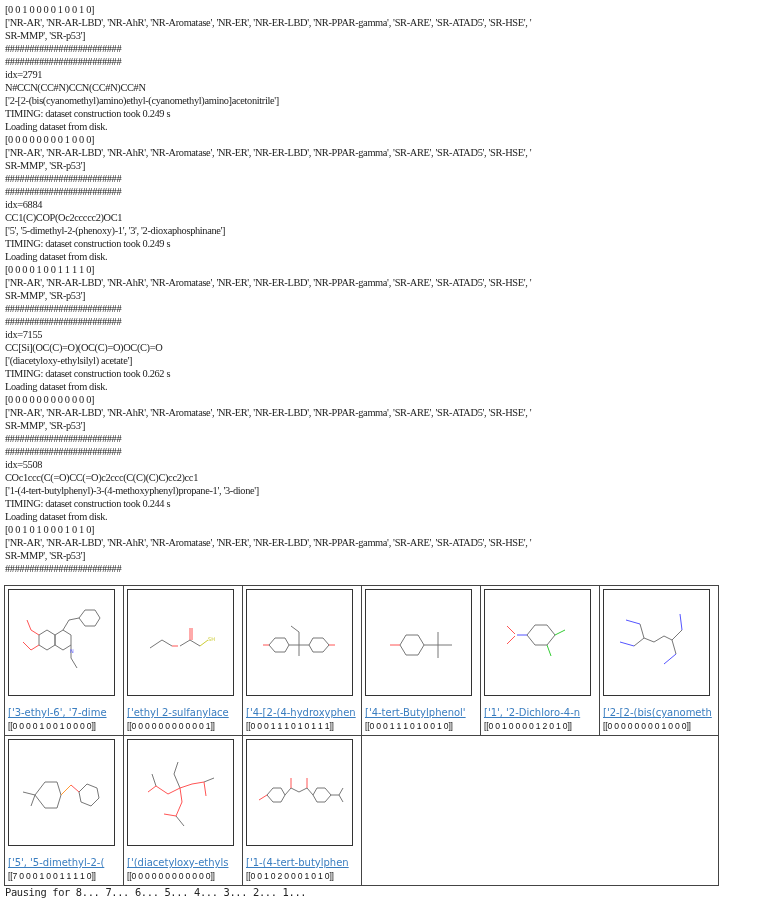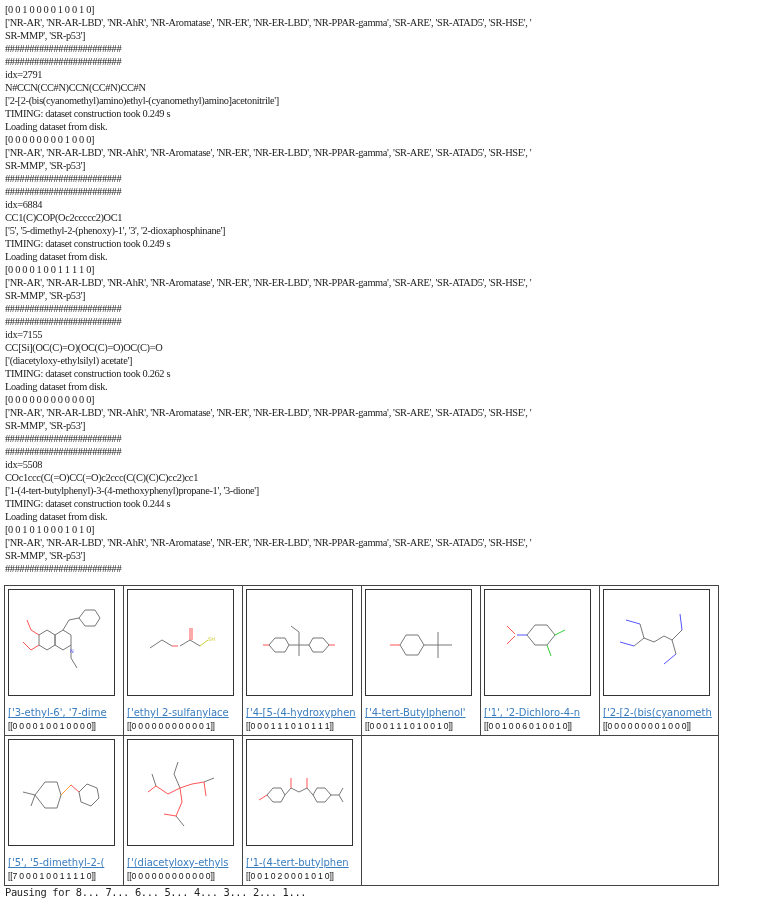--- a/index.html
+++ b/index.html
@@ -135,21 +135,21 @@
             <line x1="52" y1="55" x2="52" y2="42"></line>
                 <line x1="52" y1="42" x2="44" y2="36"></line>
             <line x1="52" y1="55" x2="52" y2="66"></line>
           </g>
           <g stroke="#ff5555" stroke-width="1">
                 <line x1="22" y1="55" x2="16" y2="55"></line>
                 <line x1="82" y1="55" x2="88" y2="55"></line>
               </g>
         </svg>
       </div>
-      <a class="mol-name">['4-[5-(4-hydroxyphen</a>
+      <a class="mol-name">['4-[2-(4-hydroxyphen</a>
       <span class="mol-labels">[[0 0 0 1 1 1 0 1 0 1 1 1]]</span>
     </td>
     <td>
       <div class="mol-box">
         <svg viewBox="0 0 105 105">
           <g stroke="#777" stroke-width="1" fill="none">
             <polygon points="34,55 40,45 52,45 58,55 52,65 40,65"></polygon>
             <line x1="58" y1="55" x2="72" y2="55"></line>
             <line x1="72" y1="55" x2="86" y2="55"></line>
                 <line x1="72" y1="55" x2="72" y2="42"></line>
@@ -176,21 +176,21 @@
                 <line x1="30" y1="44" x2="22" y2="36"></line>
                 <line x1="30" y1="46" x2="22" y2="54"></line>
               </g>
           <g stroke="#33cc33" stroke-width="1">
                 <line x1="70" y1="45" x2="80" y2="40"></line>
                 <line x1="62" y1="55" x2="66" y2="66"></line>
               </g>
         </svg>
       </div>
       <a class="mol-name">['1', '2-Dichloro-4-n</a>
-      <span class="mol-labels">[[0 0 1 0 0 6 0 1 0 0 1 0]]</span>
+      <span class="mol-labels">[[0 0 1 0 0 0 0 1 2 0 1 0]]</span>
     </td>
     <td>
       <div class="mol-box">
         <svg viewBox="0 0 105 105">
           <g stroke="#777" stroke-width="1" fill="none">
             <line x1="40" y1="48" x2="50" y2="52"></line>
                 <line x1="50" y1="52" x2="60" y2="46"></line>
                 <line x1="60" y1="46" x2="68" y2="50"></line>
             <line x1="40" y1="48" x2="36" y2="34"></line>
                 <line x1="40" y1="48" x2="30" y2="56"></line>

